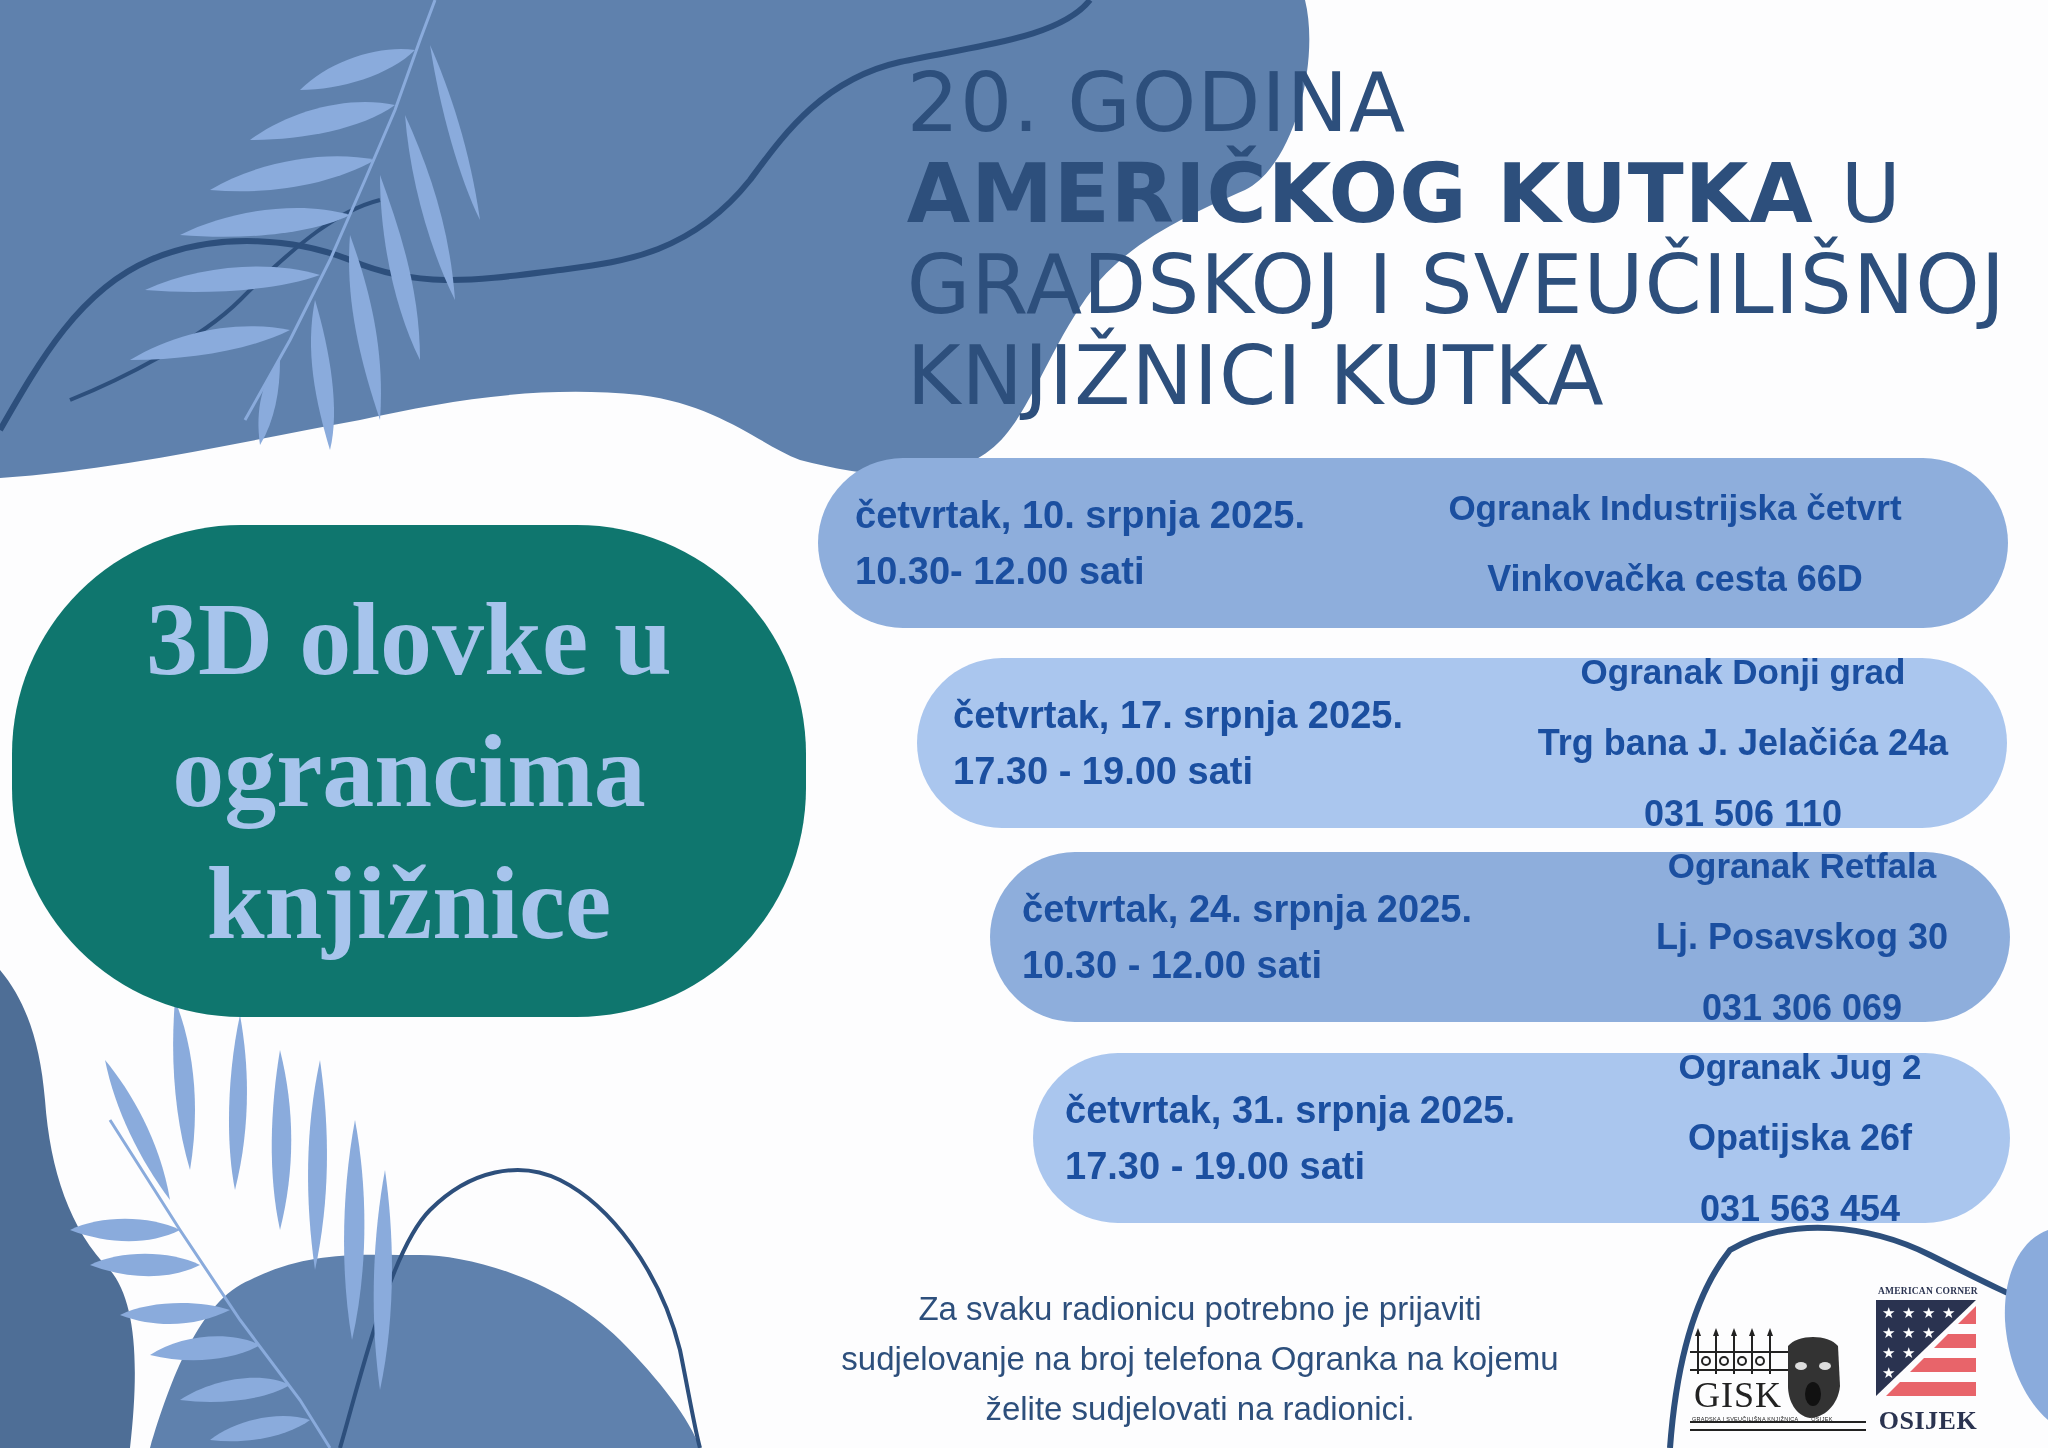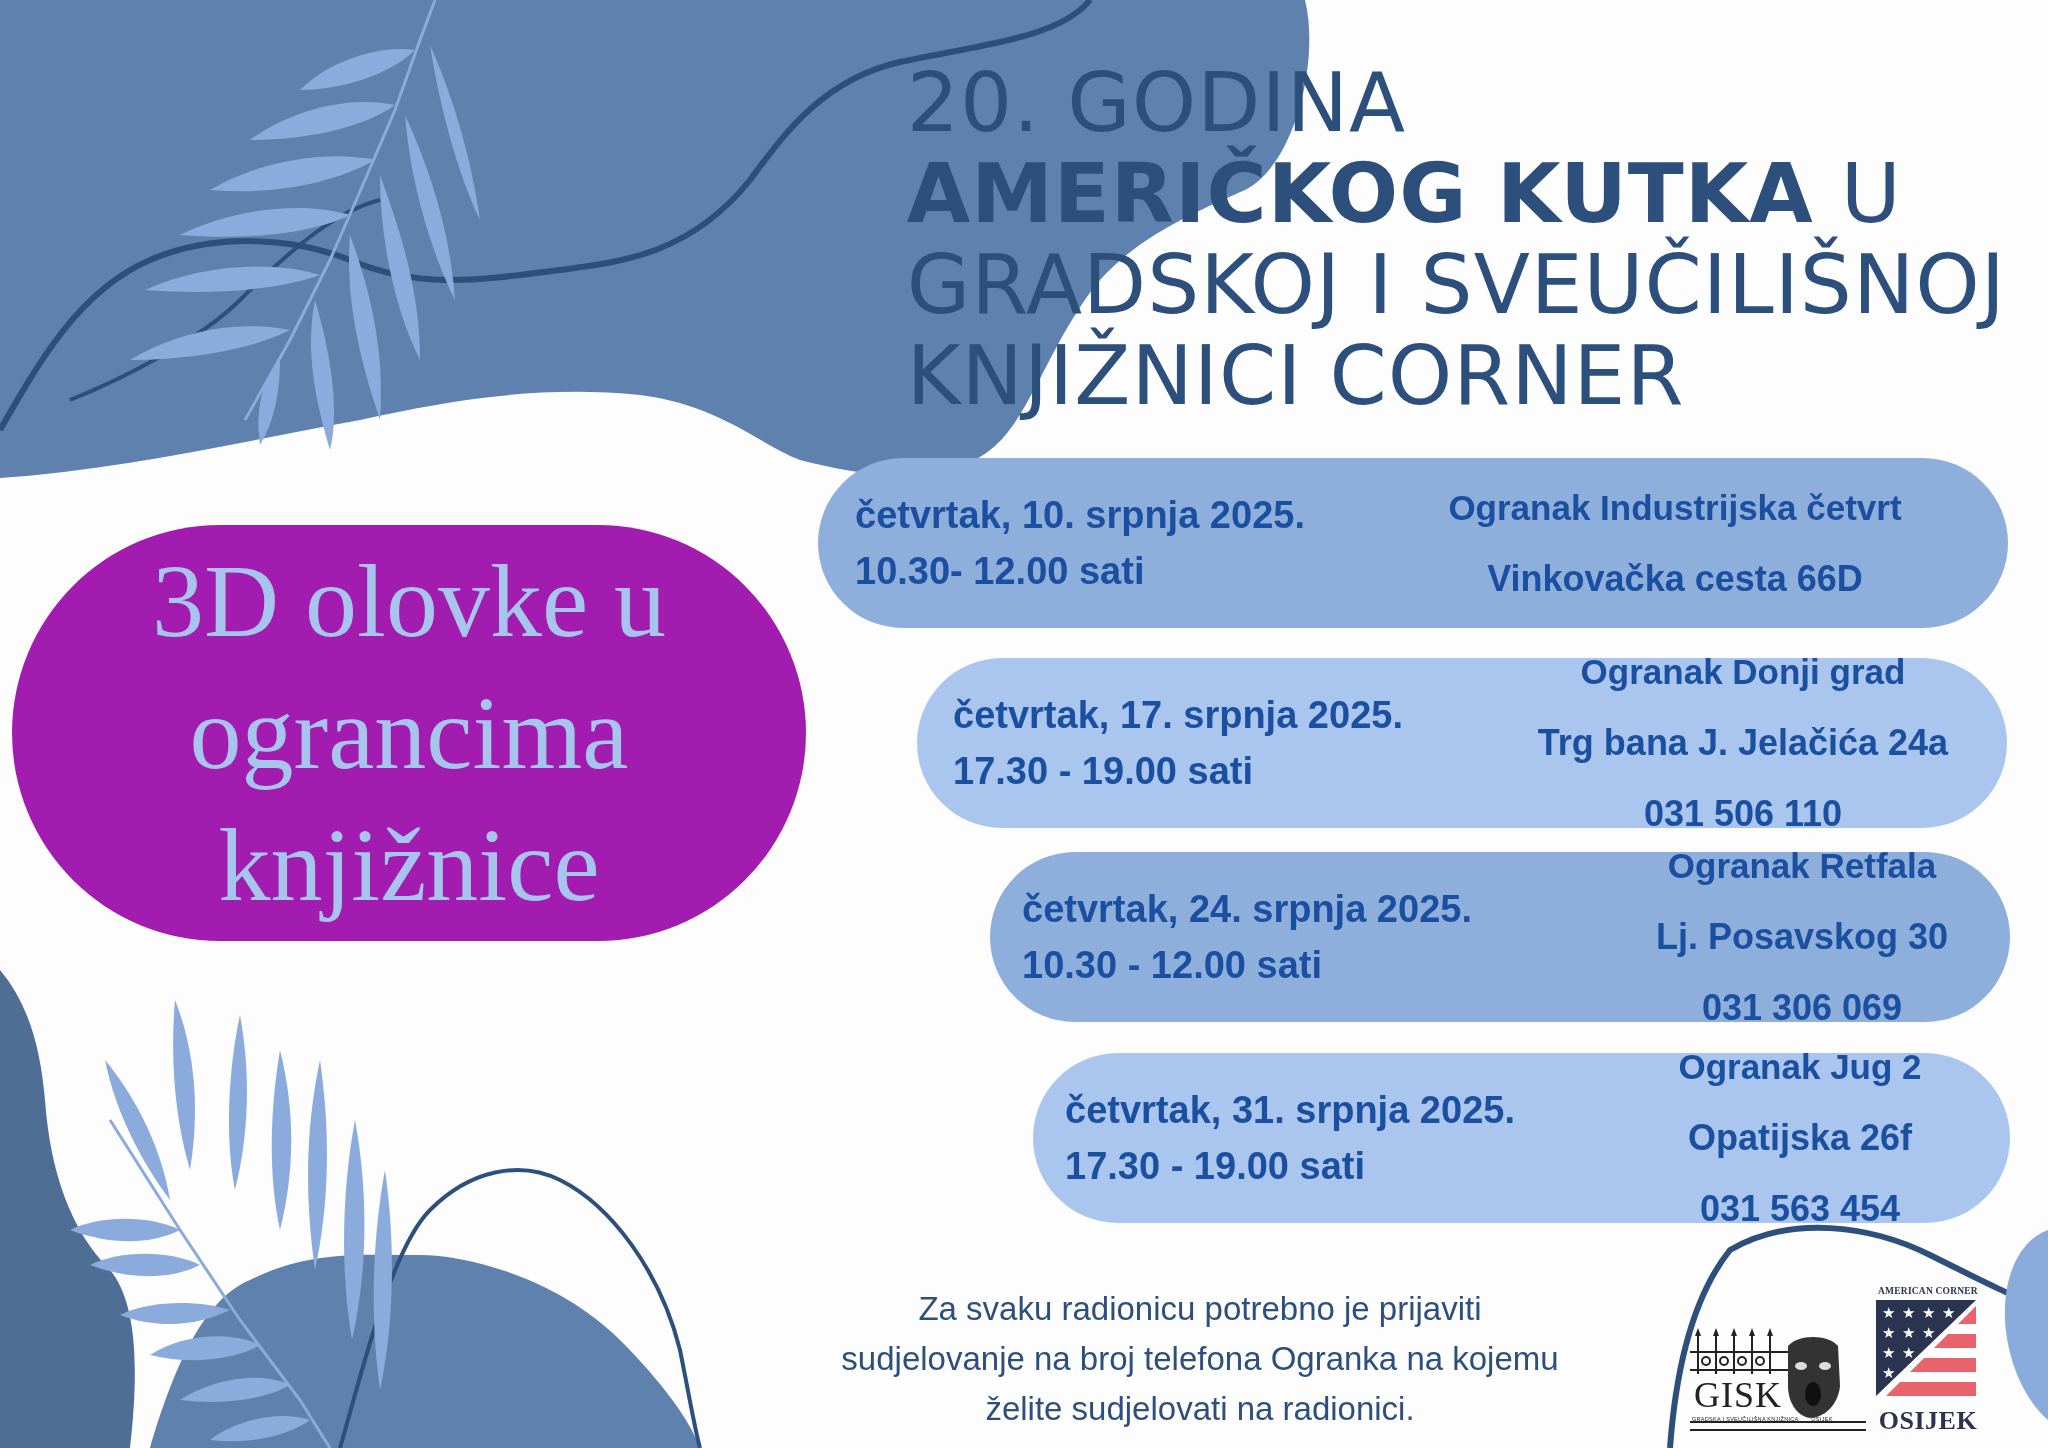--- a/index.html
+++ b/index.html
@@ -14,25 +14,26 @@
   .title {
     position: absolute; right: 42px; top: 62px; text-align: left;
     color: #2d4f7c; line-height: 1; letter-spacing: 1px;
   }
   .title .l { display: block; font-size: 82px; font-family: "DejaVu Sans", sans-serif; font-weight: normal; margin-bottom: 9px; }
   .title .l1 { margin-right: 18px; }
   .title b { font-weight: bold; }
 
   
   .pill-main {
-    position: absolute; left: 12px; top: 525px; width: 794px; height: 416px;
-    background: #a21caf; border-radius: 229px;
+    position: absolute; left: 12px; top: 525px; width: 794px; height: 492px;
+    background: #0f766e; border-radius: 229px;
     display: flex; flex-direction: column; align-items: center; justify-content: center;
     color: #a7c4ec; font-family: "Liberation Serif", serif; font-size: 104px; line-height: 1.27;
     text-align: center;
+    font-weight: bold;
   }
   .pill-main span { display: block; }
 
   
   .event {
     position: absolute; height: 170px; border-radius: 85px;
     display: flex; align-items: center;
     color: #1b4fa0;
   }
   .event .when { font-weight: bold; font-size: 38px; line-height: 56px; }
@@ -118,21 +119,21 @@
 
   <path d="M1670,1448 C1675,1380 1690,1300 1730,1250 C1790,1215 1870,1225 1930,1255 C1980,1280 2020,1300 2048,1310" fill="none" stroke="#2d4f7c" stroke-width="6"></path>
 
   <path d="M2048,1230 C2020,1240 2003,1275 2005,1320 C2008,1370 2030,1405 2048,1420 Z" fill="#8aabdc"></path>
 </svg>
 
 <div class="title">
   <span class="l l1">20. GODINA</span>
   <span class="l"><b>AMERIČKOG KUTKA</b><span> U</span></span>
   <span class="l">GRADSKOJ I SVEUČILIŠNOJ</span>
-  <span class="l">KNJIŽNICI CORNER</span>
+  <span class="l">KNJIŽNICI KUTKA</span>
 </div>
 
 <div class="pill-main">
   <span>3D olovke u</span>
   <span>ograncima</span>
   <span>knjižnice</span>
 </div>
 
 <div class="event e1">
   <div class="when">

